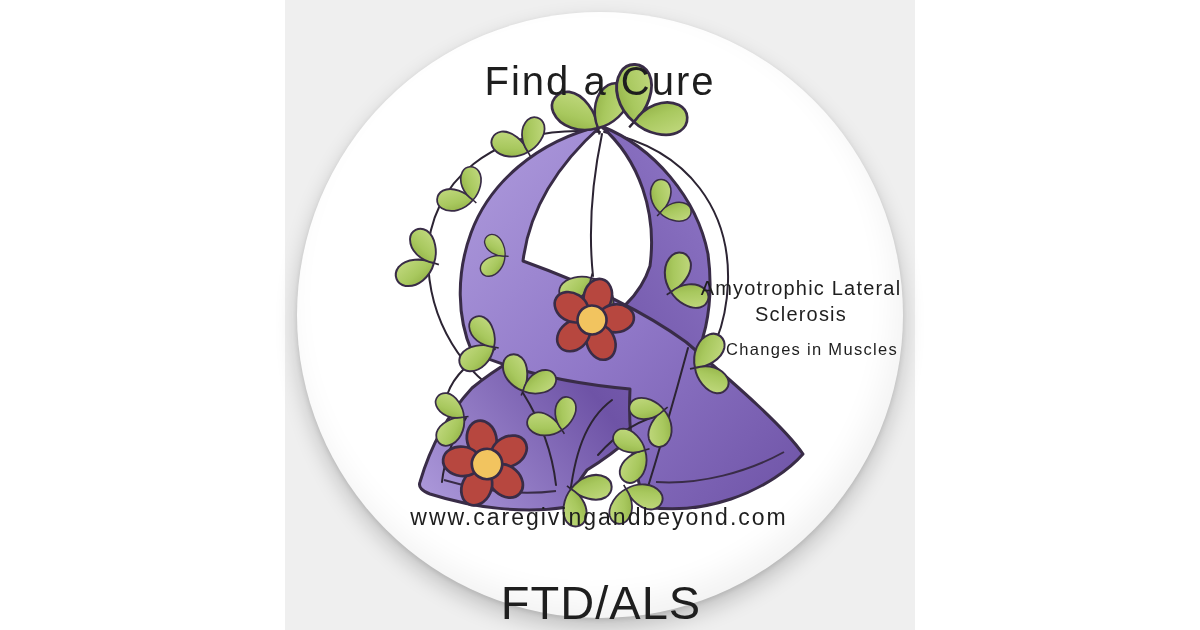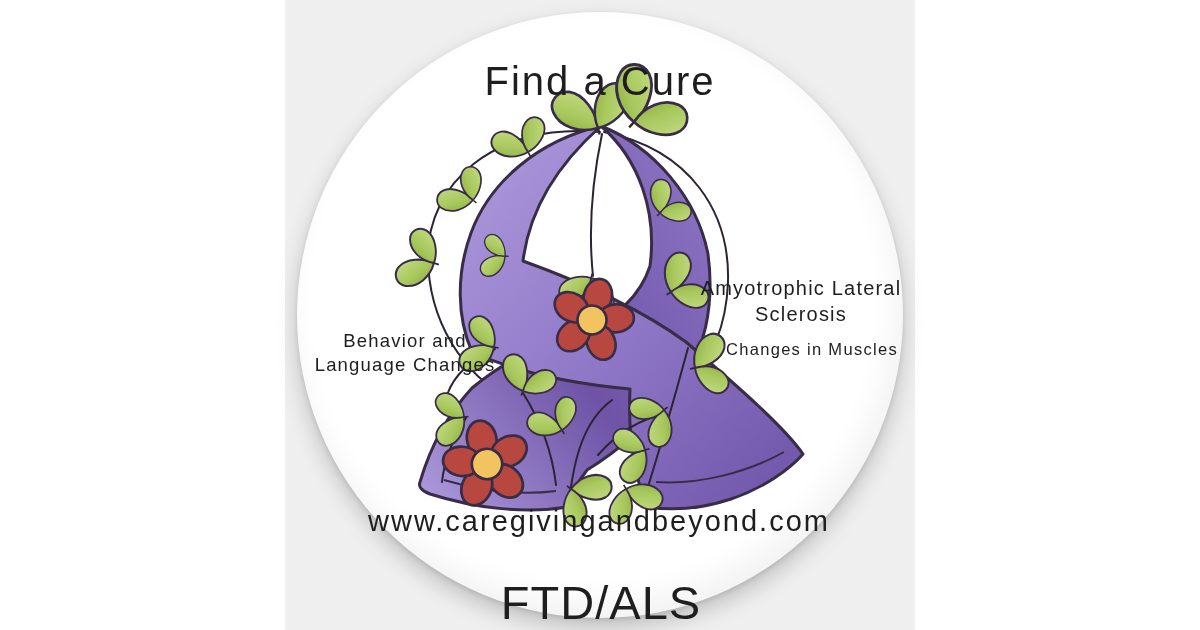--- a/index.html
+++ b/index.html
@@ -38,21 +38,21 @@
   svg.art{position:absolute;left:0;top:0;width:1200px;height:630px;}
   .txt{
     position:absolute;color:var(--text);text-align:center;
     transform:translateX(-50%);white-space:pre-line;line-height:1.28;
   }
   .title{left:600px;top:56px;font-size:40px;letter-spacing:2px;}
   .left-heading{left:416px;top:262px;font-size:23px;letter-spacing:1.2px;}
   .left-detail{left:405px;top:329px;font-size:18.5px;letter-spacing:1.2px;}
   .right-heading{left:777px;top:276px;font-size:20px;letter-spacing:1.2px;margin-left:24px;}
   .right-detail{left:812px;top:339px;font-size:16.5px;letter-spacing:1.3px;}
-  .website{left:599px;top:503px;font-size:29px;letter-spacing:2px;}
+  .website{left:599px;top:503px;font-size:23px;letter-spacing:2px;}
   .acronym{left:601px;top:537px;font-size:47px;letter-spacing:1px;margin-top:36px;}
 </style>
 </head>
 <body>
 
 <div class="scene">
   <div class="panel"></div>
   <div class="sticker"></div>
 
   <svg class="art" viewBox="0 0 1200 630" aria-hidden="true">
@@ -155,20 +155,18 @@
       <use href="#sprig" transform="translate(626,489) rotate(152) scale(0.8)"></use>
     </g>
 
     <g>
       <use href="#flower" transform="translate(592,320) rotate(14)"></use>
       <use href="#flower" transform="translate(487,464) rotate(-12) scale(1.05)"></use>
     </g>
   </svg>
 
   <div class="txt title">Find a Cure</div>
-  <div class="txt left-detail">Behavior and
-Language Changes</div>
   <div class="txt right-heading">Amyotrophic Lateral
 Sclerosis</div>
   <div class="txt right-detail">Changes in Muscles</div>
   <div class="txt website">www.caregivingandbeyond.com</div>
   <div class="txt acronym">FTD/ALS</div>
 </div>
 
 </body></html>

